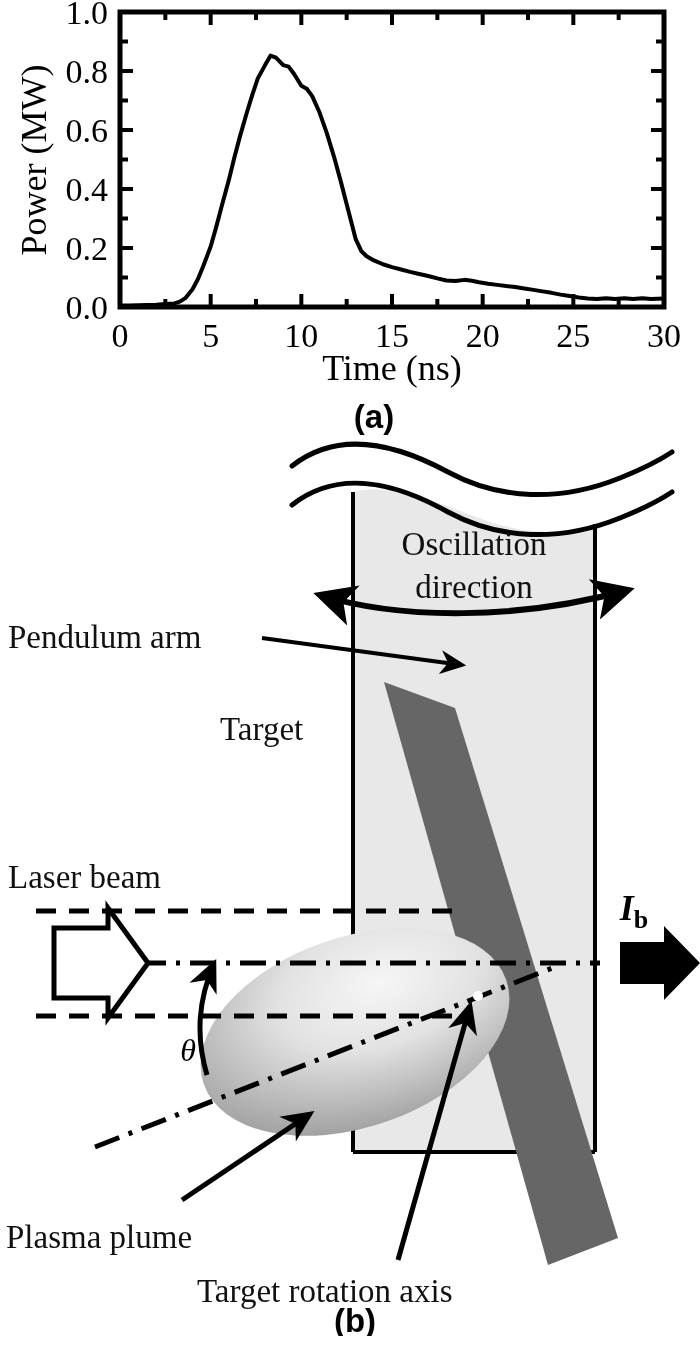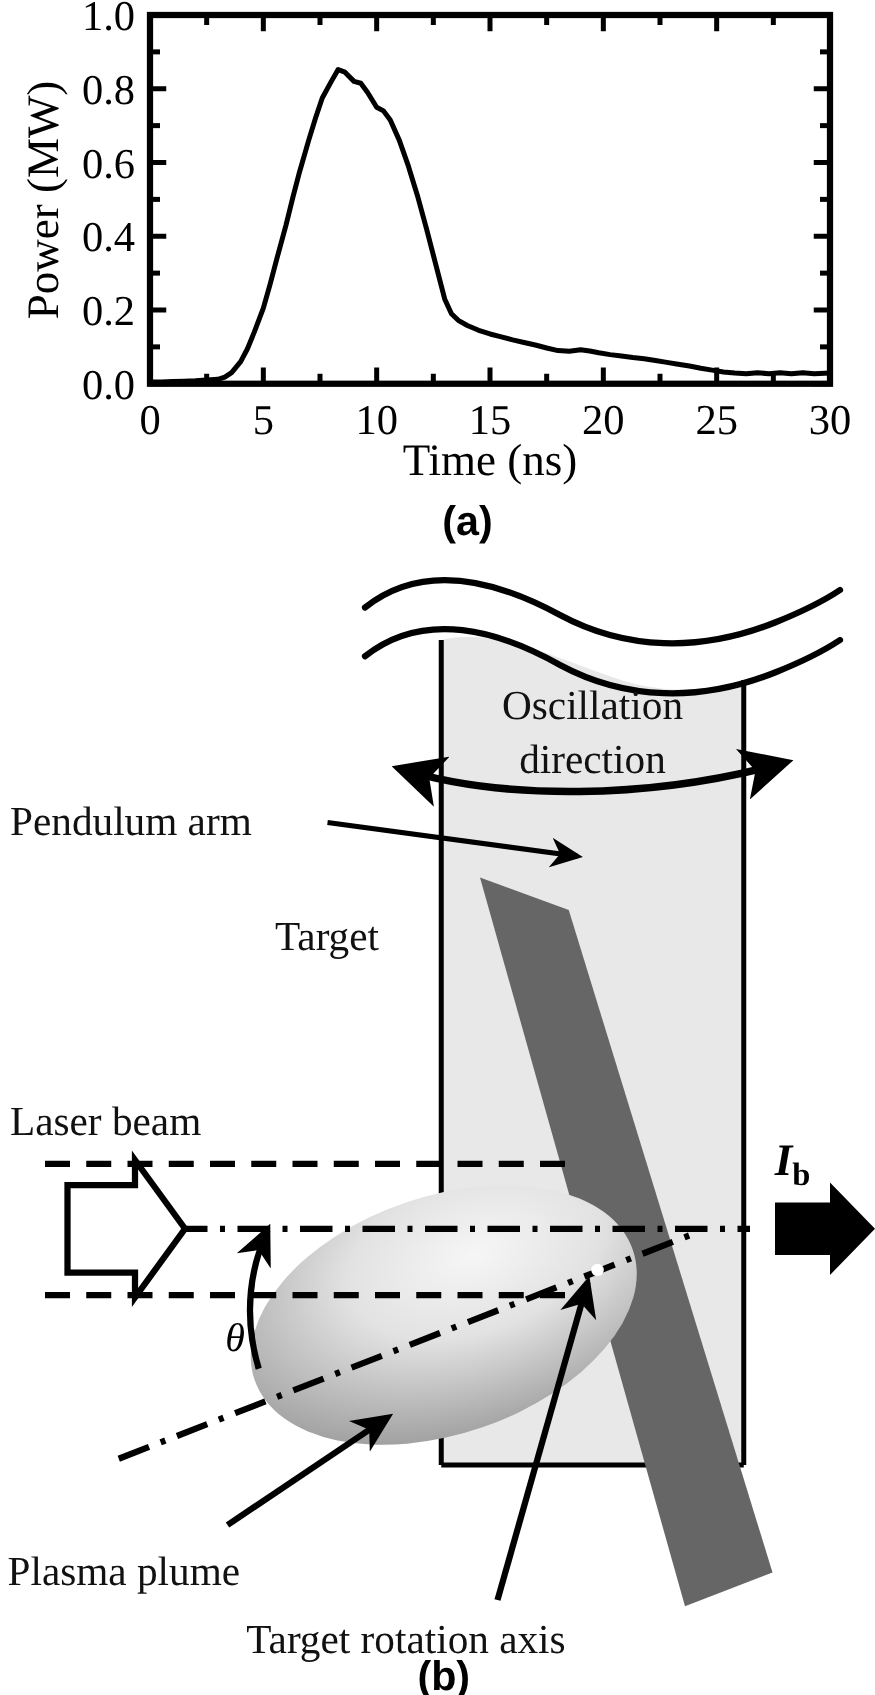--- a/index.html
+++ b/index.html
@@ -18,21 +18,21 @@
     position: relative;
     width: 700px;
     height: 1356px;
   }
   .panel {
     position: absolute;
     left: 0;
     width: 700px;
   }
   #panel-a { top: 0; height: 440px; }
-  #panel-b { top: 440px; height: 916px; }
+  #panel-b { top: 420px; height: 916px; }
   svg { display: block; }
   .axis-label, .tick-label {
     font-family: "Liberation Serif", "DejaVu Serif", serif;
     fill: #000000;
   }
   .tick-label { font-size: 34px; }
   .axis-label { font-size: 36px; }
   .panel-caption {
     font-family: "Liberation Sans", "DejaVu Sans", sans-serif;
     font-weight: bold;

